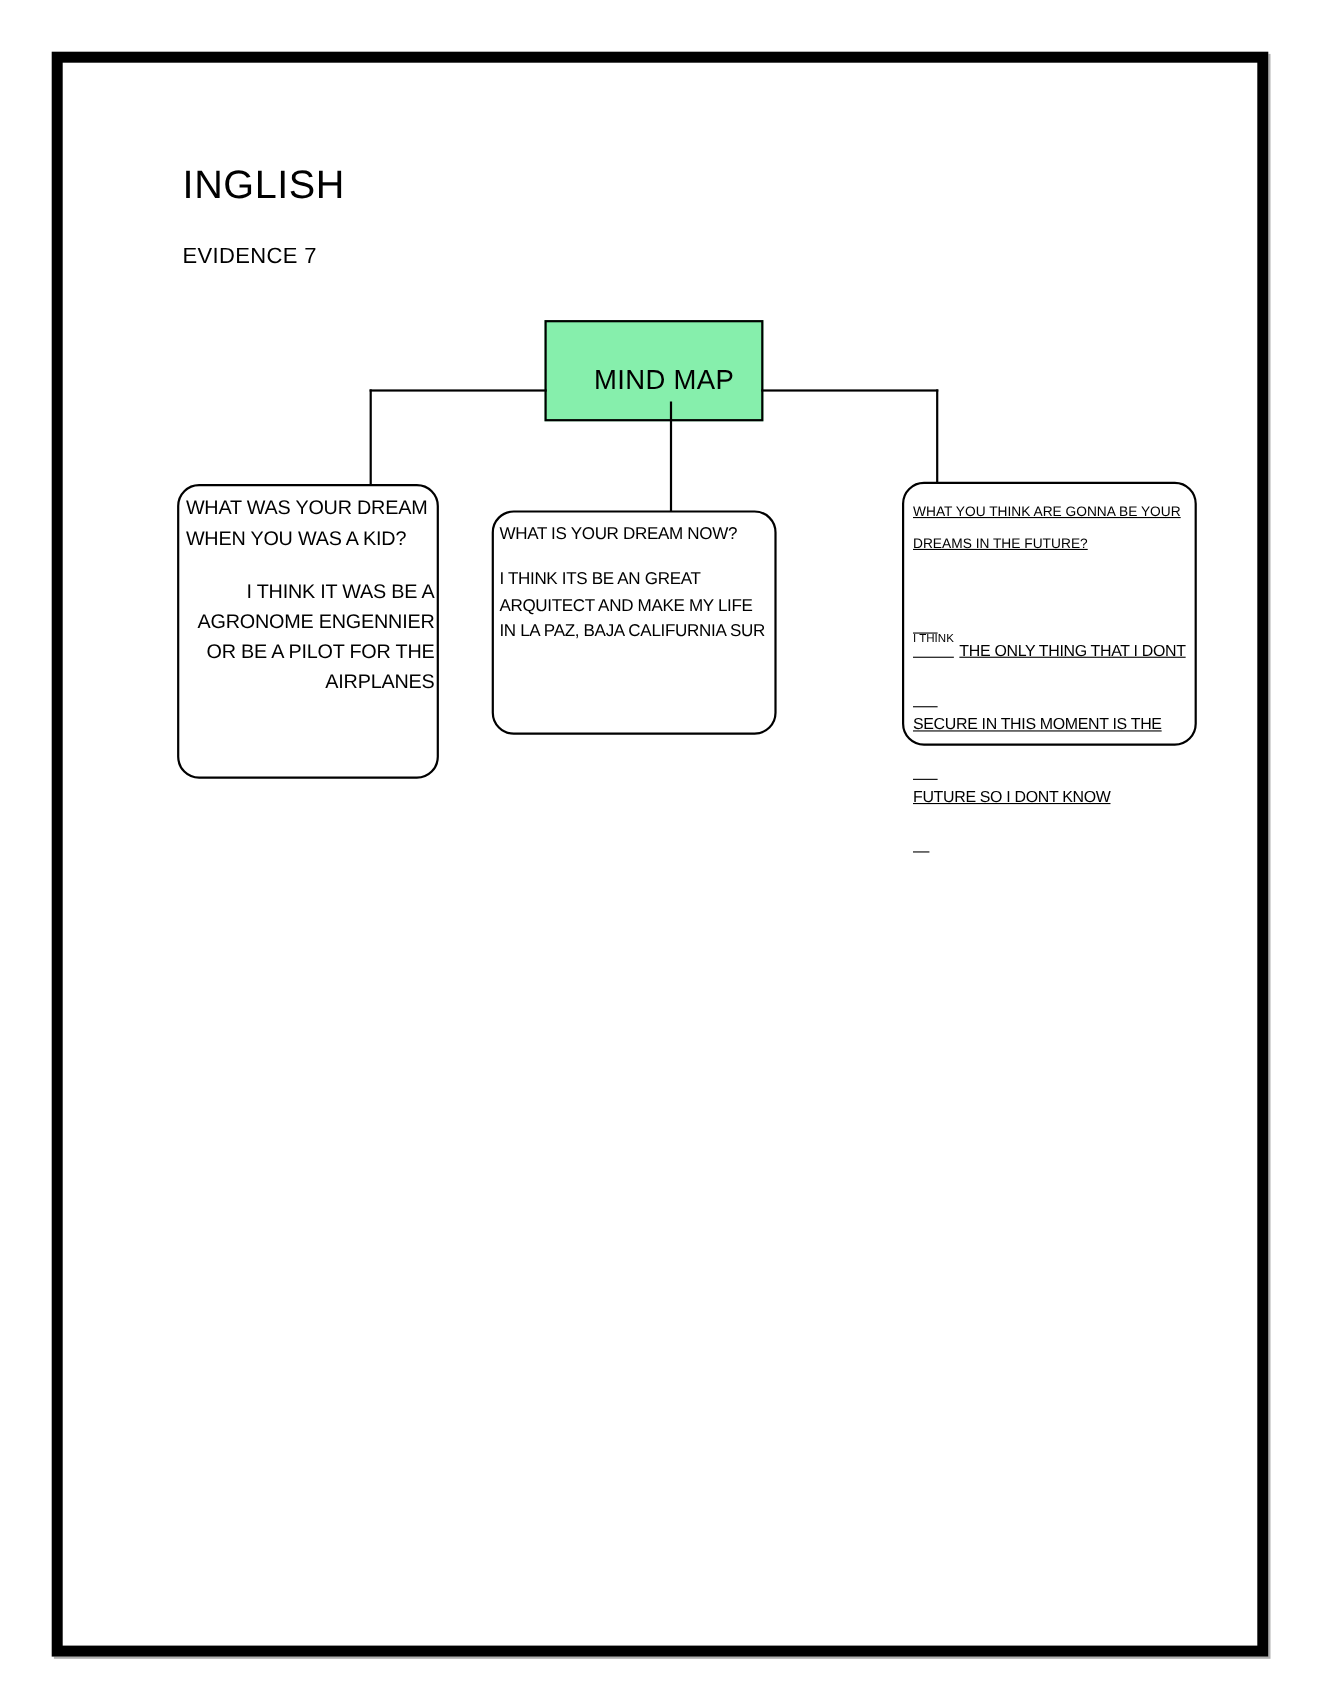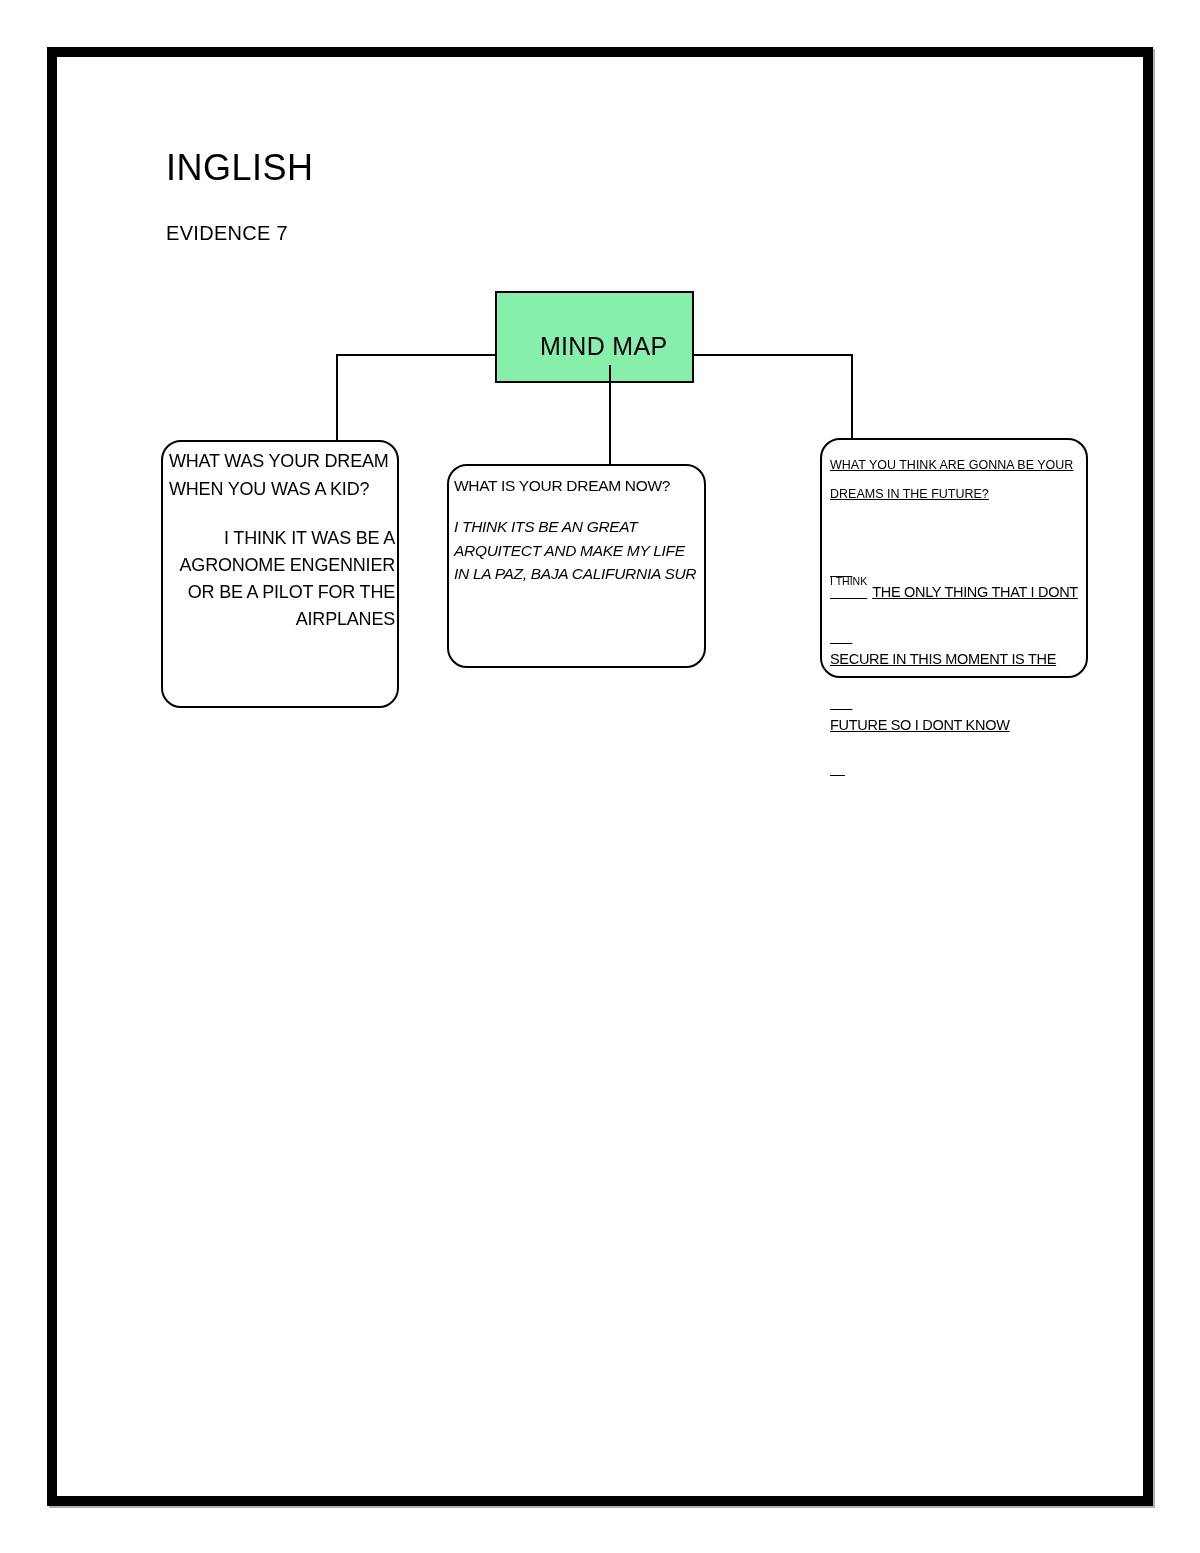--- a/index.html
+++ b/index.html
@@ -83,21 +83,21 @@
   }
   .node-1 .q { line-height: 28px; }
   .node-1 .a { margin-top: 22px; line-height: 27px; text-align: right; }
   .node-2 {
     left: 447px; top: 464px; width: 259px; height: 204px;
     padding: 7px 2px 0 5px;
     font-size: 15.5px;
     letter-spacing: -0.3px;
   }
   .node-2 .q { line-height: 25px; }
-  .node-2 .a { margin-top: 17px; line-height: 23.5px; font-style: italic; }
+  .node-2 .a { margin-top: 17px; line-height: 23.5px; }
   .node-3 {
     left: 820px; top: 438px; width: 268px; height: 240px;
     padding: 11px 4px 0 8px;
     text-decoration: underline;
   }
   .node-3 .q {
     font-size: 12.5px;
     line-height: 29px;
     letter-spacing: 0;
   }

